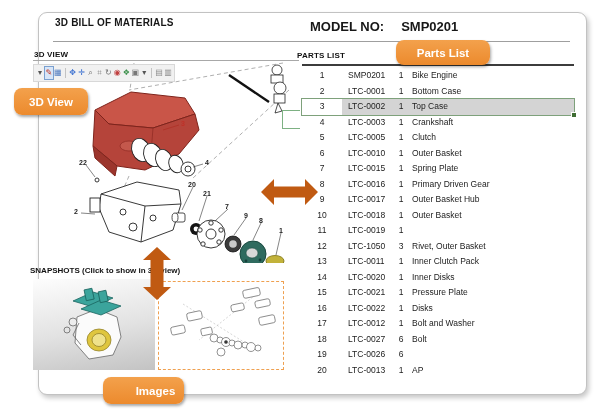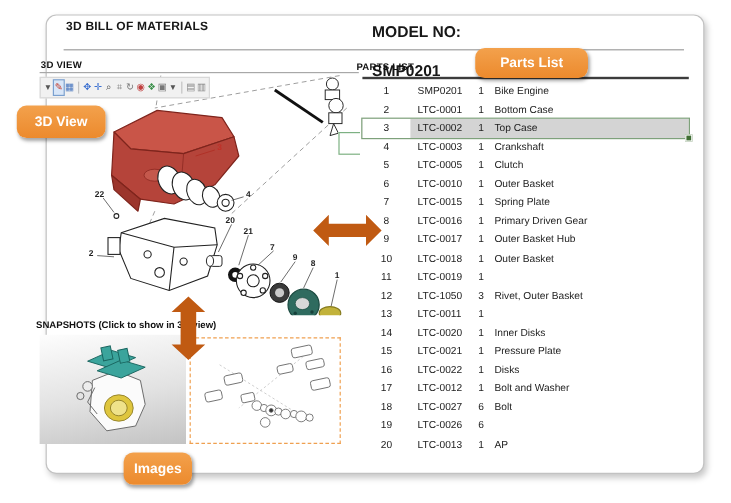--- a/index.html
+++ b/index.html
@@ -6,21 +6,21 @@
   body{width:609px;height:419px;position:relative;overflow:hidden;
        font-family:"Liberation Sans",sans-serif;-webkit-font-smoothing:antialiased;}
   .abs{position:absolute;}
 
   
   .card{left:38px;top:12px;width:547px;height:381px;background:#fff;
         border:1px solid #c2c2c2;border-radius:9px;
         box-shadow:2px 3px 5px rgba(0,0,0,.22);}
 
   .page-title{left:55px;top:17px;font-size:10px;font-weight:bold;color:#171717;letter-spacing:.2px;}
-  .model-wrap{left:310px;top:19px;font-size:13px;font-weight:bold;color:#171717;display:flex;gap:17px;flex-direction:column;}
+  .model-wrap{left:310px;top:19px;font-size:13px;font-weight:bold;color:#171717;display:flex;gap:17px;}
   .hdr-divider{left:53px;top:41px;width:517px;height:1px;background:#9f9f9f;}
 
   .section-label{font-size:8px;font-weight:bold;color:#111;letter-spacing:.2px;}
   .lbl-3dview{left:34px;top:50px;}
   .lbl-partslist{left:297px;top:51px;}
   .left-underline{left:33px;top:60px;width:266px;height:1px;background:#a8a8a8;}
 
   
   .viewer{left:33px;top:62px;width:267px;height:201px;overflow:hidden;}
   .toolbar{left:33px;top:64px;width:136px;height:16px;background:#f1f1f1;
@@ -54,21 +54,21 @@
          background:linear-gradient(170deg,#fdfdfd 0%,#e2e2e2 55%,#c3c3c3 100%);}
   .snap2{left:158px;top:281px;width:124px;height:87px;background:#fff;border:1px dashed #efa050;}
 
   
   .callout{display:flex;align-items:center;justify-content:center;color:#fff;
            font-weight:bold;font-size:11.5px;border-radius:8px;z-index:10;
            background:linear-gradient(#f3a14c,#ec8a2d);
            box-shadow:1px 2px 3px rgba(0,0,0,.35);}
   .co-view{left:14px;top:88px;width:74px;height:27px;}
   .co-parts{left:396px;top:40px;width:94px;height:25px;}
-  .co-images{left:103px;top:377px;width:57px;height:27px;}
+  .co-images{left:103px;top:377px;width:57px;height:27px;padding-left:24px;}
 
   .arrow{z-index:9;}
 </style>
 </head>
 <body>
 
 <div class="abs card"></div>
 
 <div class="abs page-title">3D BILL OF MATERIALS</div>
 <div class="abs model-wrap">
@@ -271,20 +271,21 @@
       <div class="prow">
         <div class="pcell c-no">12</div>
         <div class="pcell c-part">LTC-1050</div>
         <div class="pcell c-qty">3</div>
         <div class="pcell c-desc">Rivet, Outer Basket</div>
       </div>
       <div class="prow">
         <div class="pcell c-no">13</div>
         <div class="pcell c-part">LTC-0011</div>
         <div class="pcell c-qty">1</div>
+        <div class="pcell c-desc">Inner Clutch Pack</div>
       </div>
       <div class="prow">
         <div class="pcell c-no">14</div>
         <div class="pcell c-part">LTC-0020</div>
         <div class="pcell c-qty">1</div>
         <div class="pcell c-desc">Inner Disks</div>
       </div>
       <div class="prow">
         <div class="pcell c-no">15</div>
         <div class="pcell c-part">LTC-0021</div>

